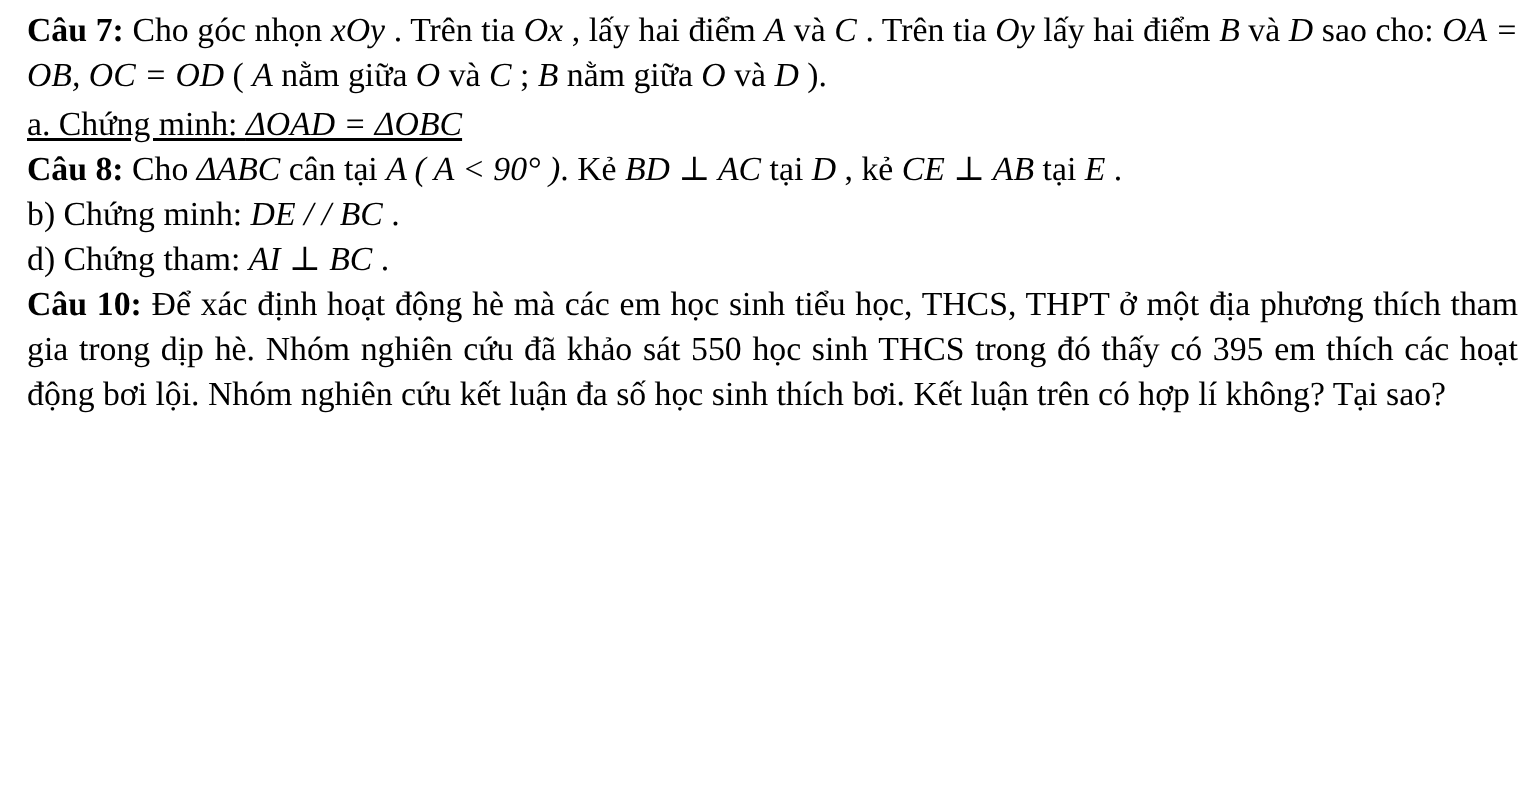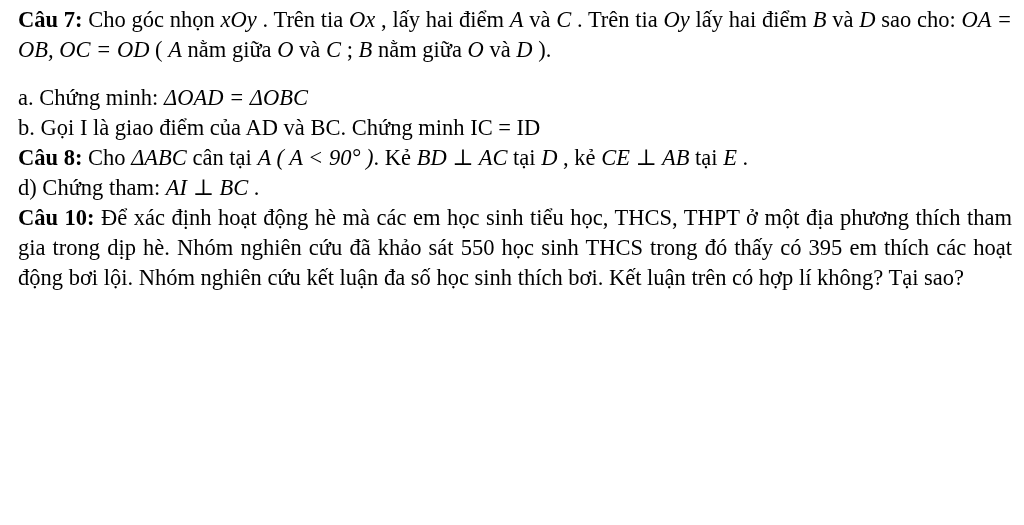--- a/index.html
+++ b/index.html
@@ -26,29 +26,30 @@
     margin: 0;
     text-align: justify;
   }
   p.para.item {
     text-align: left;
   }
   p.para.gap-before {
     margin-top: 0;
   }
   p.para.small-gap-before {
-    margin-top: 18px;
+    margin-top: 3px;
+    text-decoration: underline;
   }
   .run-b { font-weight: 700; }
   .run-i { font-style: italic; }
   .run-n { font-style: normal; }
 </style>
 </head>
 <body>
 
 <div class="doc-page">
   <p class="para"><span class="run-b">Câu 7: </span><span class="run-n">Cho góc nhọn </span><span class="run-i">xOy</span><span class="run-n"> . Trên tia </span><span class="run-i">Ox</span><span class="run-n"> , lấy hai điểm </span><span class="run-i">A</span><span class="run-n"> và </span><span class="run-i">C</span><span class="run-n"> . Trên tia </span><span class="run-i">Oy</span><span class="run-n"> lấy hai điểm </span><span class="run-i">B</span><span class="run-n"> và </span><span class="run-i">D</span><span class="run-n"> sao cho: </span><span class="run-i">OA = OB, OC = OD</span><span class="run-n"> ( </span><span class="run-i">A</span><span class="run-n"> nằm giữa </span><span class="run-i">O</span><span class="run-n"> và </span><span class="run-i">C</span><span class="run-n"> ; </span><span class="run-i">B</span><span class="run-n"> nằm giữa </span><span class="run-i">O</span><span class="run-n"> và </span><span class="run-i">D</span><span class="run-n"> ).</span></p>
   <p class="para item small-gap-before"><span class="run-n">a. Chứng minh: </span><span class="run-i">ΔOAD = ΔOBC</span></p>
-  <p class="para item"><span class="run-n">b. Gọi I là giao điểm của AD và BC. Chứng minh IC = ID</span></p>
   <p class="para gap-before"><span class="run-b">Câu 8: </span><span class="run-n">Cho </span><span class="run-i">ΔABC</span><span class="run-n"> cân tại </span><span class="run-i">A ( A &lt; 90° )</span><span class="run-n">. Kẻ </span><span class="run-i">BD ⊥ AC</span><span class="run-n"> tại </span><span class="run-i">D</span><span class="run-n"> , kẻ </span><span class="run-i">CE ⊥ AB</span><span class="run-n"> tại </span><span class="run-i">E</span><span class="run-n"> .</span></p>
+  <p class="para item"><span class="run-n">b) Chứng minh: </span><span class="run-i">DE / / BC</span><span class="run-n"> .</span></p>
   <p class="para item"><span class="run-n">d) Chứng tham: </span><span class="run-i">AI ⊥ BC</span><span class="run-n"> .</span></p>
   <p class="para"><span class="run-b">Câu 10: </span><span class="run-n">Để xác định hoạt động hè mà các em học sinh tiểu học, THCS, THPT ở một địa phương thích tham gia trong dịp hè. Nhóm nghiên cứu đã khảo sát </span><span class="run-n">550</span><span class="run-n"> học sinh THCS trong đó thấy có </span><span class="run-n">395</span><span class="run-n"> em thích các hoạt động bơi lội. Nhóm nghiên cứu kết luận đa số học sinh thích bơi. Kết luận trên có hợp lí không? Tại sao?</span></p>
 </div>
 
 </body></html>

